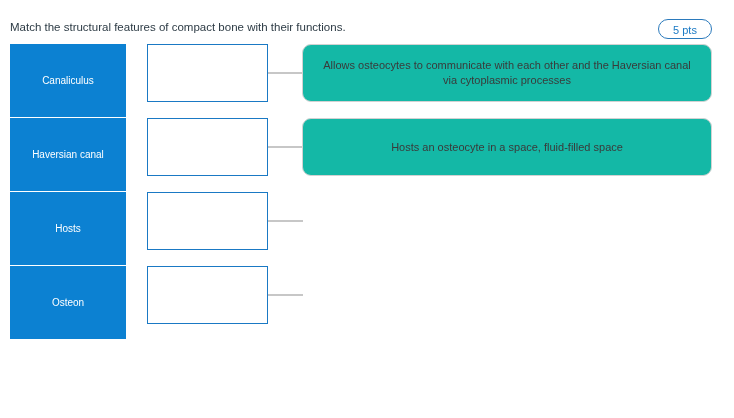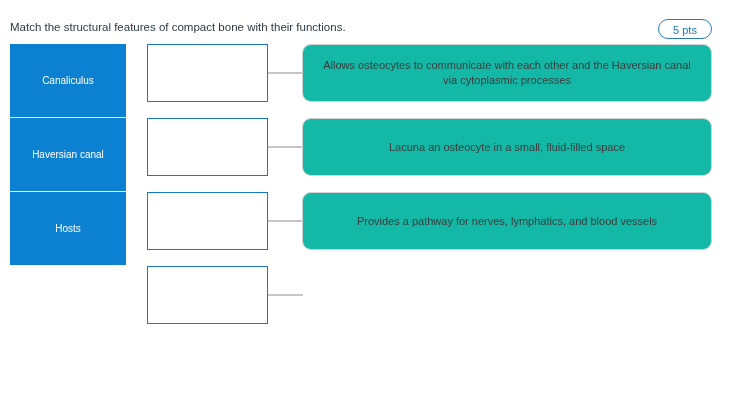--- a/index.html
+++ b/index.html
@@ -143,38 +143,38 @@
 
   <div class="row">
     <div class="term-box">
       <span>Haversian canal</span>
     </div>
     <div class="drop-box">
       <span></span>
     </div>
     <div class="connector"></div>
     <div class="answer-box">
-      <span>Lacuna an osteocyte in a small, fluid-filled space</span>
+      <span>Hosts an osteocyte in a space, fluid-filled space</span>
     </div>
   </div>
 
   <div class="row">
     <div class="term-box">
       <span>Hosts</span>
     </div>
     <div class="drop-box">
       <span></span>
     </div>
     <div class="connector"></div>
-    <div class="answer-box">
-      <span>Provides a pathway for nerves, lymphatics, and blood vessels</span>
-    </div>
   </div>
 
 
   <div class="row">
+    <div class="term-box">
+      <span>Osteon</span>
+    </div>
     <div class="drop-box">
       <span></span>
     </div>
     <div class="connector"></div>
   </div>
 
 </div>
 
 </body></html>

